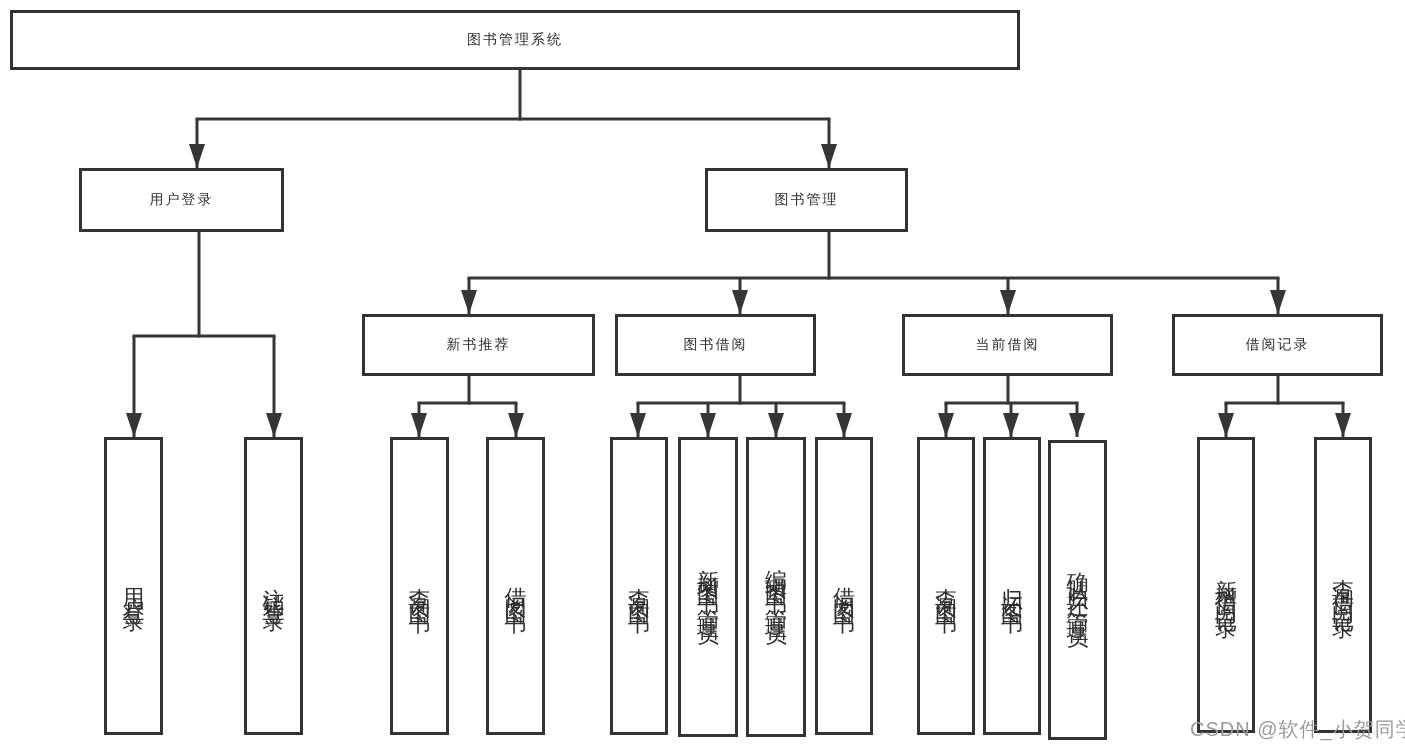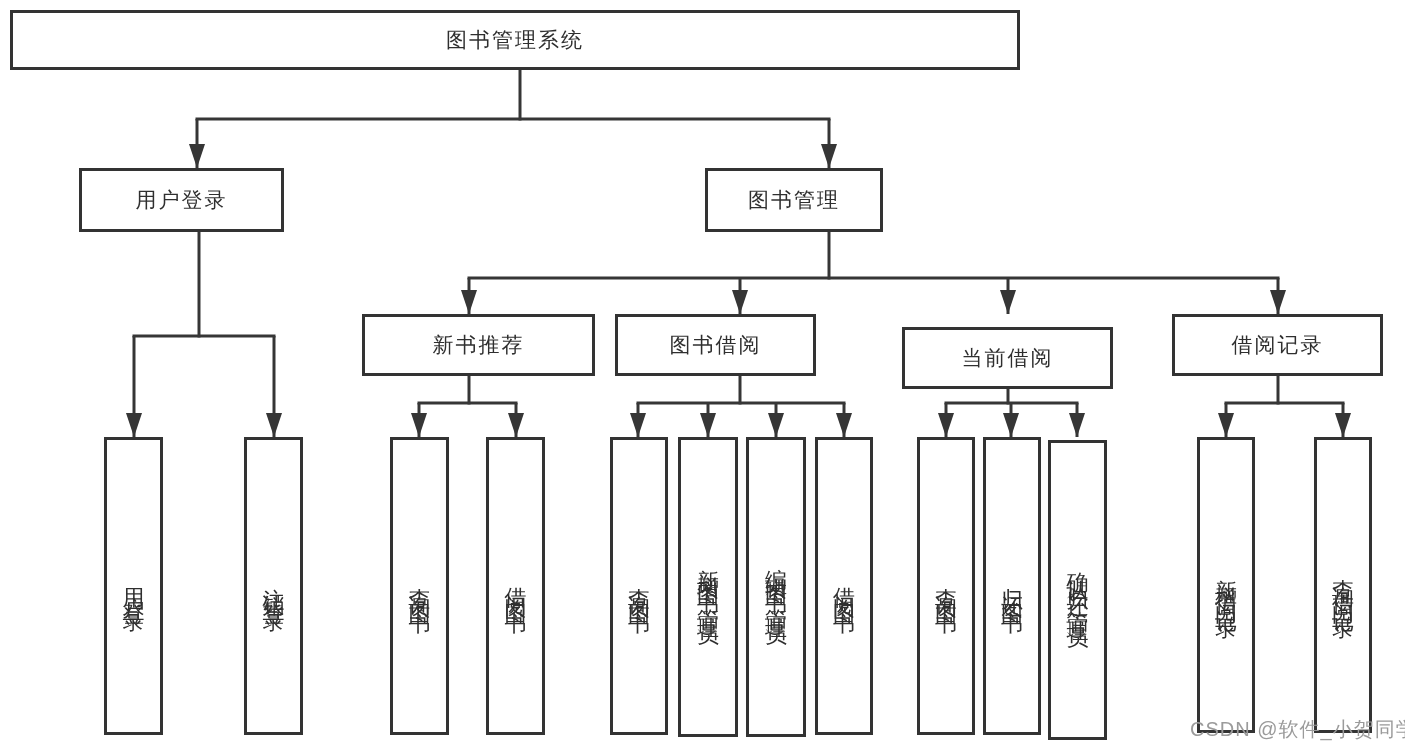--- a/index.html
+++ b/index.html
@@ -19,21 +19,21 @@
   }
   .node {
     position: absolute;
     box-sizing: border-box;
     background: #ffffff;
     border: 3px solid var(--border, #333333);
     color: var(--text, #2f2f2f);
     display: flex;
     align-items: center;
     justify-content: center;
-    font-size: 21px;
+    font-size: 14px;
     letter-spacing: 2px;
     white-space: nowrap;
   }
   .vnode {
     writing-mode: vertical-rl;
     text-orientation: mixed;
     font-size: 22px;
     letter-spacing: 8px;
     line-height: 1;
   }
@@ -98,25 +98,25 @@
       <path d="M1278,376 L1278,404.5"></path>
       <path d="M1224.5,403 L1344.5,403"></path>
       <path d="M1226,403 L1226,437" marker-end="url(#ah)"></path>
       <path d="M1343,403 L1343,437" marker-end="url(#ah)"></path>
     </g>
   </svg>
 
   <div class="node" style="left:10px; top:10px; width:1010px; height:60px;">图书管理系统</div>
 
   <div class="node" style="left:79px; top:168px; width:205px; height:64px;">用户登录</div>
-  <div class="node" style="left:705px; top:168px; width:178px; height:64px;">图书管理</div>
+  <div class="node" style="left:705px; top:168px; width:203px; height:64px;">图书管理</div>
 
   <div class="node" style="left:362px; top:314px; width:233px; height:62px;">新书推荐</div>
   <div class="node" style="left:615px; top:314px; width:201px; height:62px;">图书借阅</div>
-  <div class="node" style="left:902px; top:314px; width:211px; height:62px;margin-top:13px;">当前借阅</div>
+  <div class="node" style="left:902px; top:314px; width:211px; height:62px;">当前借阅</div>
   <div class="node" style="left:1172px; top:314px; width:211px; height:62px;">借阅记录</div>
 
   <div class="node vnode" style="left:104px; top:437px; width:59px; height:298px;">用户登录</div>
   <div class="node vnode" style="left:244px; top:437px; width:59px; height:298px;">注销登录</div>
 
   <div class="node vnode" style="left:390px; top:437px; width:59px; height:298px;">查询图书</div>
   <div class="node vnode" style="left:486px; top:437px; width:59px; height:298px;">借阅图书</div>
 
   <div class="node vnode" style="left:610px; top:437px; width:58px; height:298px;">查询图书</div>
   <div class="node vnode" style="left:678px; top:437px; width:60px; height:300px;">新增图书（管理员）</div>

